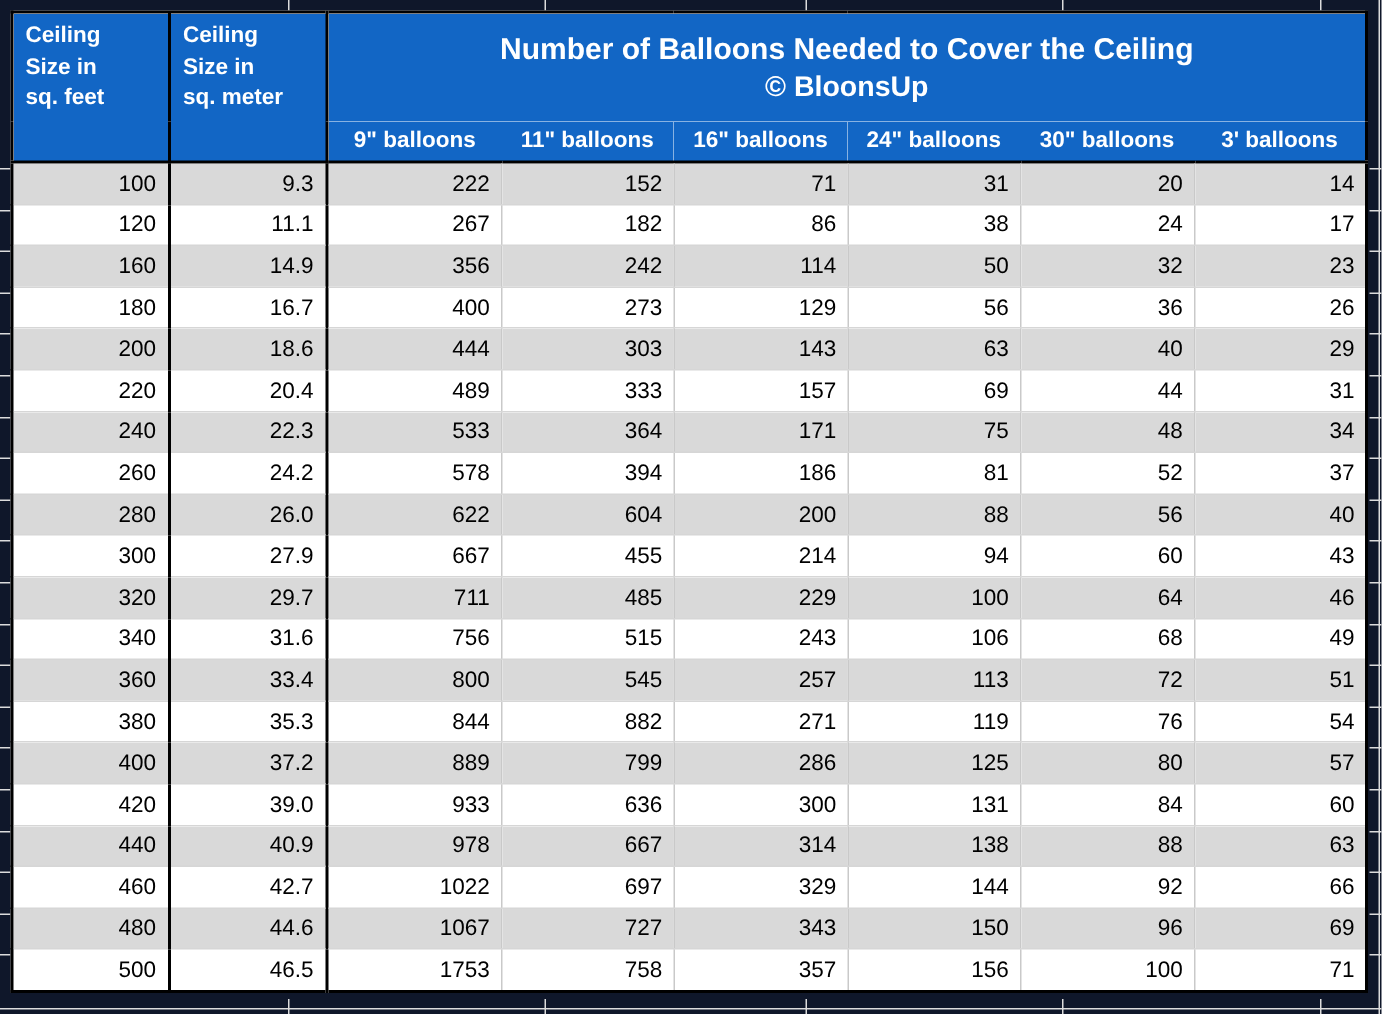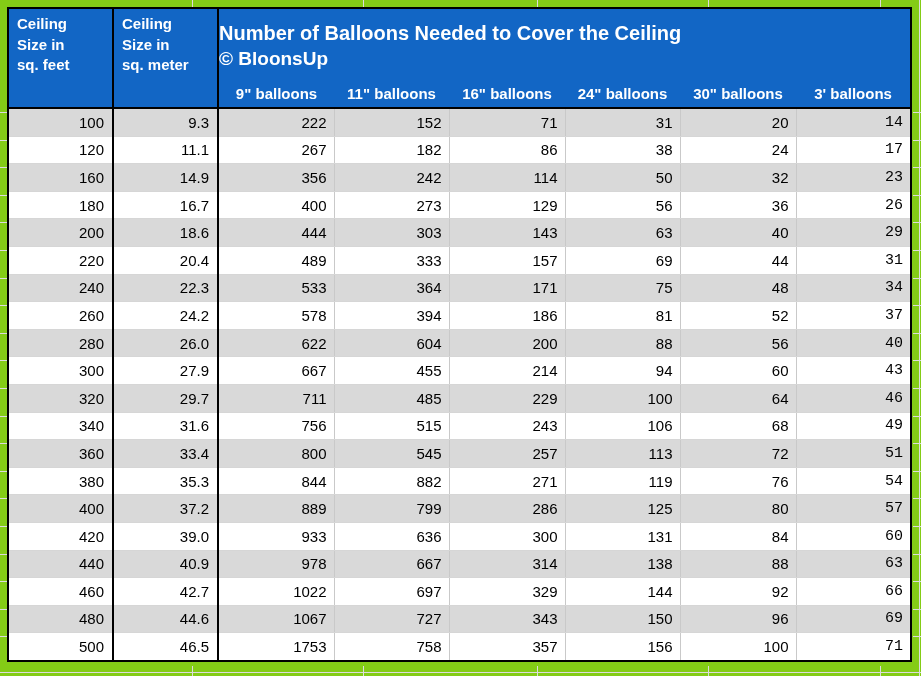--- a/index.html
+++ b/index.html
@@ -12,21 +12,21 @@
     --border:#000000;
     --data-text:#000000;
     --margin-line:#DCDCDC;
   }
   html,body{margin:0;padding:0;}
   body{
     width:921px;height:676px;background:#FFFFFF;
     font-family:"Liberation Sans", sans-serif;
     overflow:hidden;
   }
-  .screen{position:relative;width:921px;height:676px;background:#84cc16;}
+  .screen{position:relative;width:921px;height:676px;background:#0f172a;}
   
   #gridlines{position:absolute;left:0;top:0;width:921px;height:676px;}
   .gl{position:absolute;background:var(--margin-line);}
 
   table.balloon-table{
     position:absolute;left:7px;top:7px;
     width:903px;
     border-collapse:collapse;
     table-layout:fixed;
     background:var(--row-white);
@@ -38,41 +38,41 @@
   th{background:var(--header-blue);color:var(--header-text);font-weight:bold;}
   th.corner{
     border-right:2px solid var(--border);
     border-bottom:2px solid var(--border);
     vertical-align:top;text-align:left;
     padding:5px 6px 0 8px;
     font-size:15px;line-height:1.38;
     white-space:pre-line;
   }
   tr.title-row{height:73px;}
-  th.title-cell{vertical-align:top;text-align:left;padding:0;border-bottom:0;}
+  th.title-cell{vertical-align:top;text-align:center;padding:0;border-bottom:0;}
   .main-title{font-size:20px;line-height:24px;margin-top:12px;}
   .copyright{font-size:19px;line-height:23px;margin-top:2px;}
   tr.subheader-row{height:27px;}
   th.bcol{
     font-size:15px;text-align:center;vertical-align:middle;
     border-bottom:2px solid var(--border);
     padding:0 0 2px 0;
   }
 
   
   tbody td{
     font-size:15px;color:var(--data-text);
     text-align:right;height:26.6px;
     padding:0 7px 0 0;
     border-bottom:1px solid var(--row-line);
     vertical-align:middle;
   }
   tbody td.feet, tbody td.meter{border-right:2px solid var(--border);padding-right:8px;}
   tbody td.bal{border-right:1px solid var(--gridline);}
-  tbody td.bal-last{border-right:0;font-family:Liberation Mono, monospace;}
+  tbody td.bal-last{border-right:0;}
   tbody tr:nth-child(odd){background:var(--row-stripe);}
   tbody tr:nth-child(even){background:var(--row-white);}
   tbody tr:last-child td{border-bottom:0;}
 </style>
 </head>
 <body>
 
 <div class="screen">
 
   <div id="gridlines">

